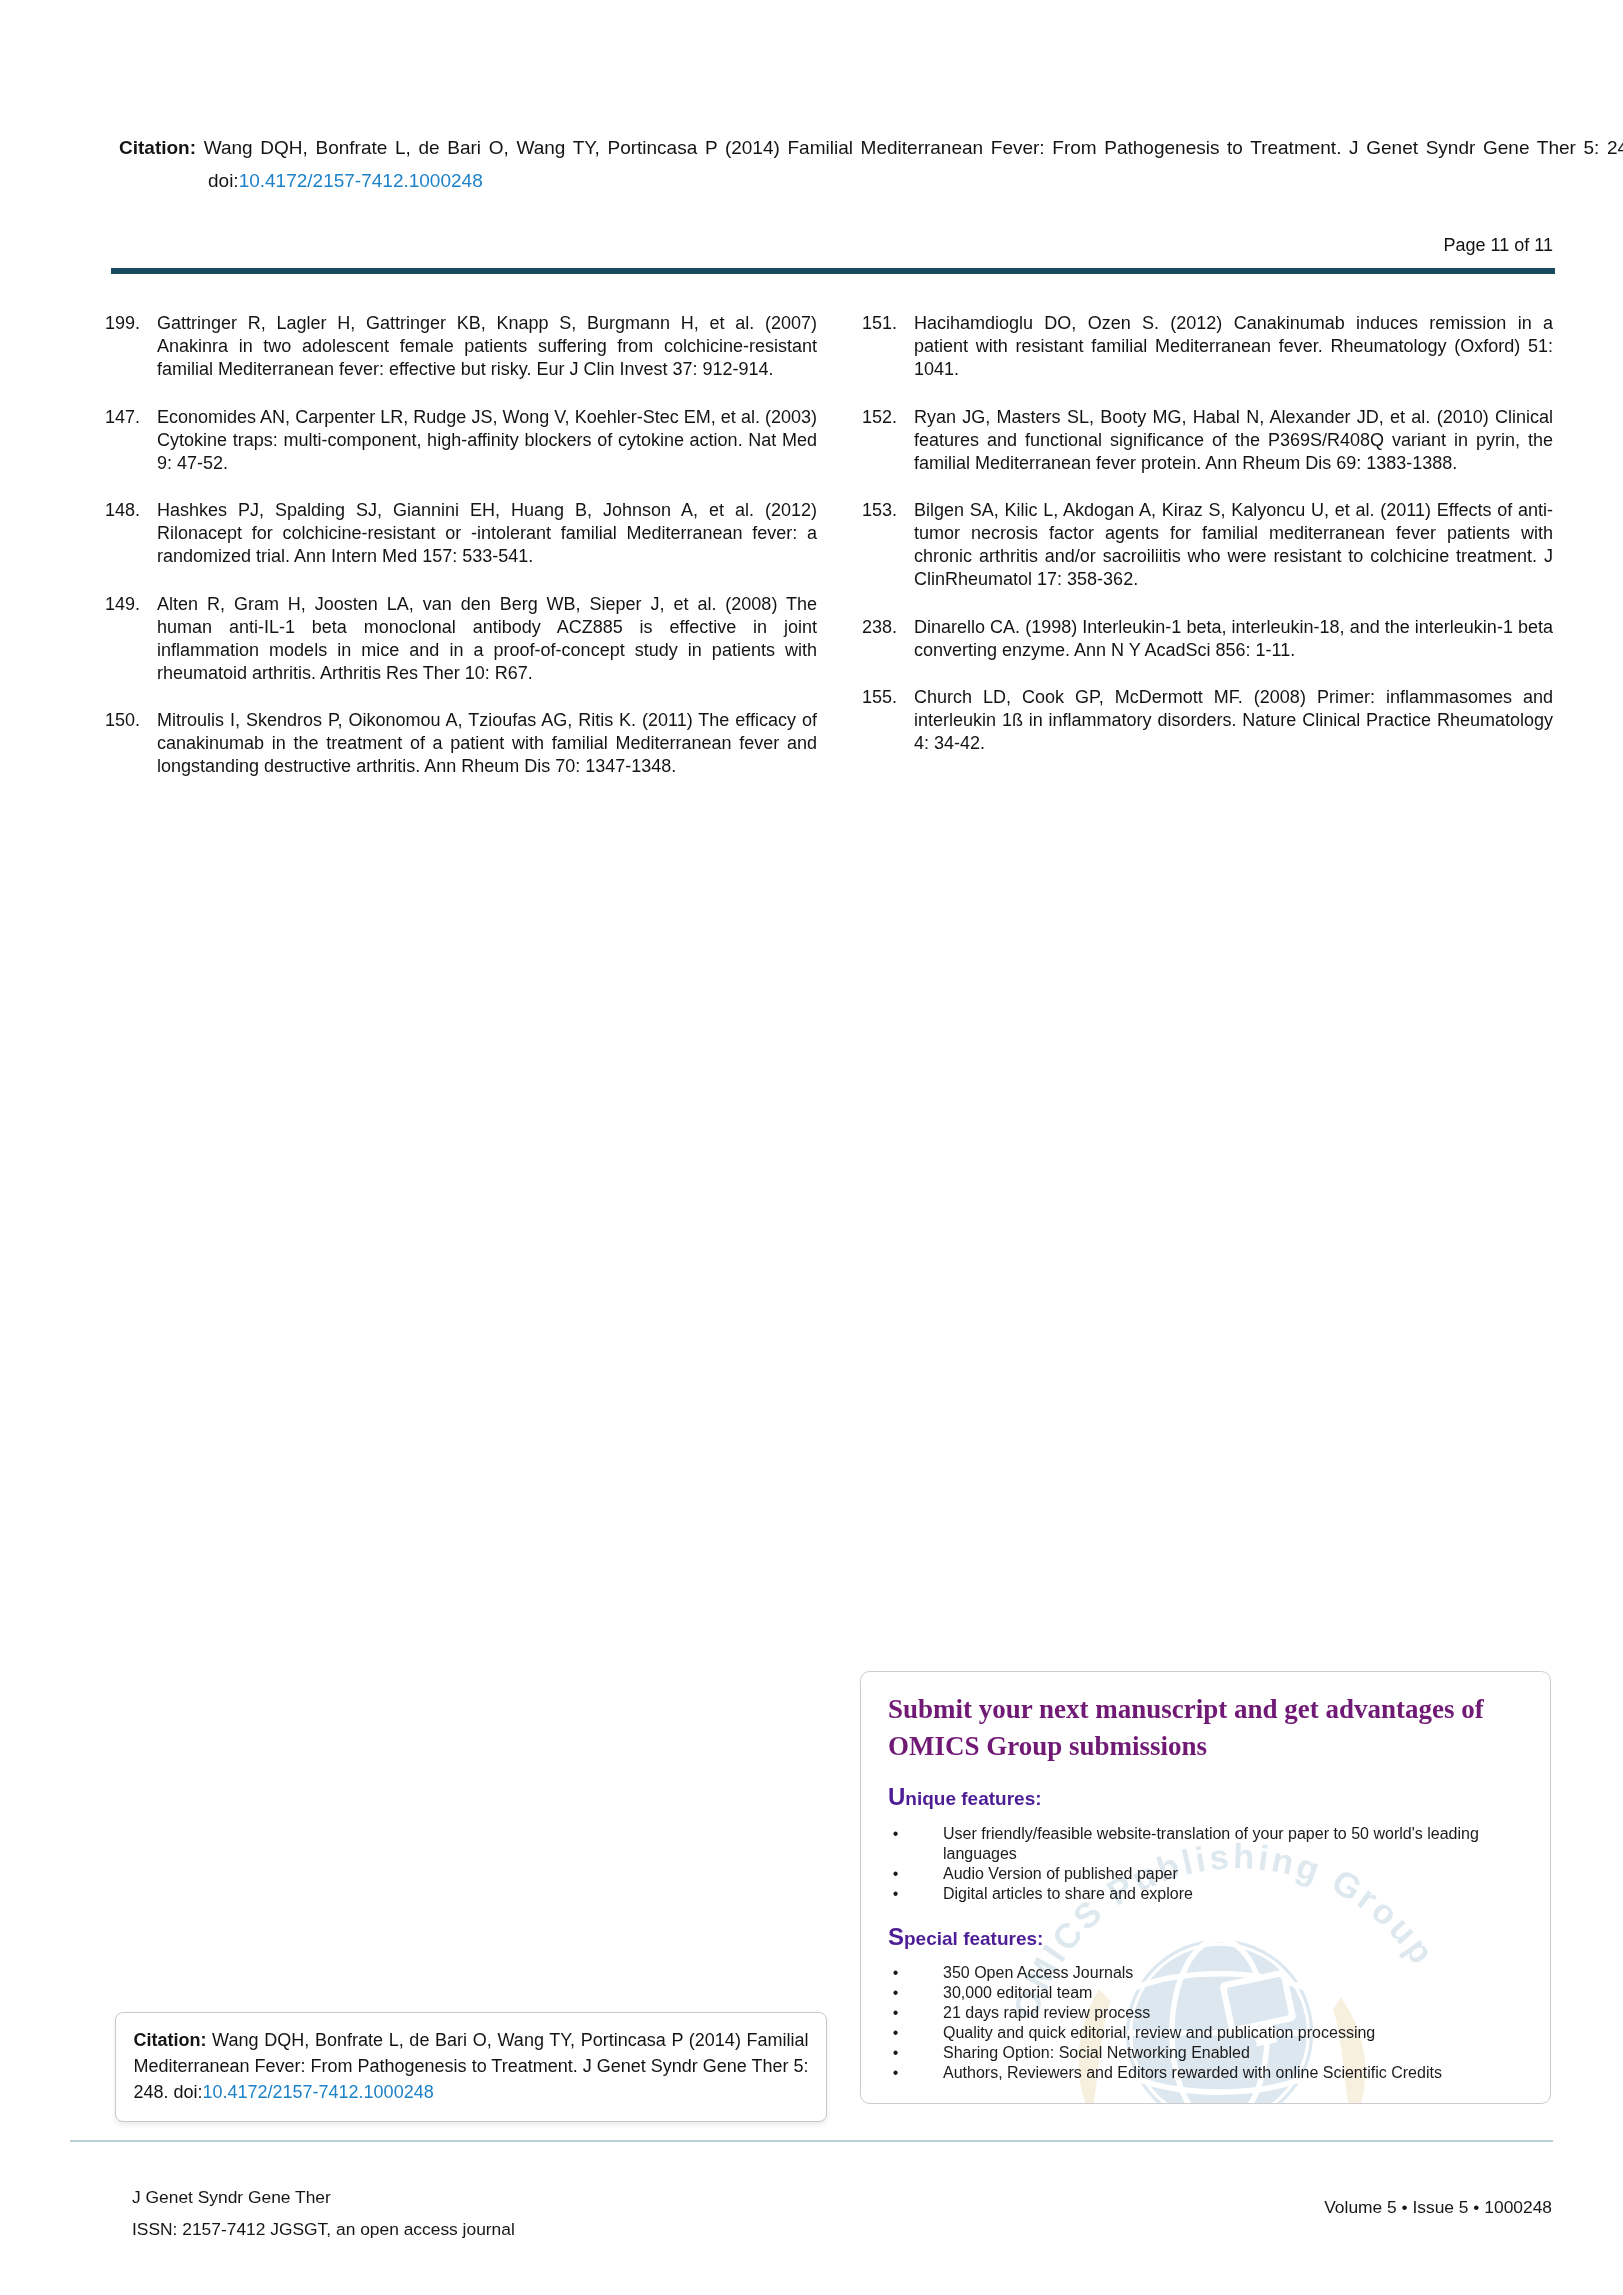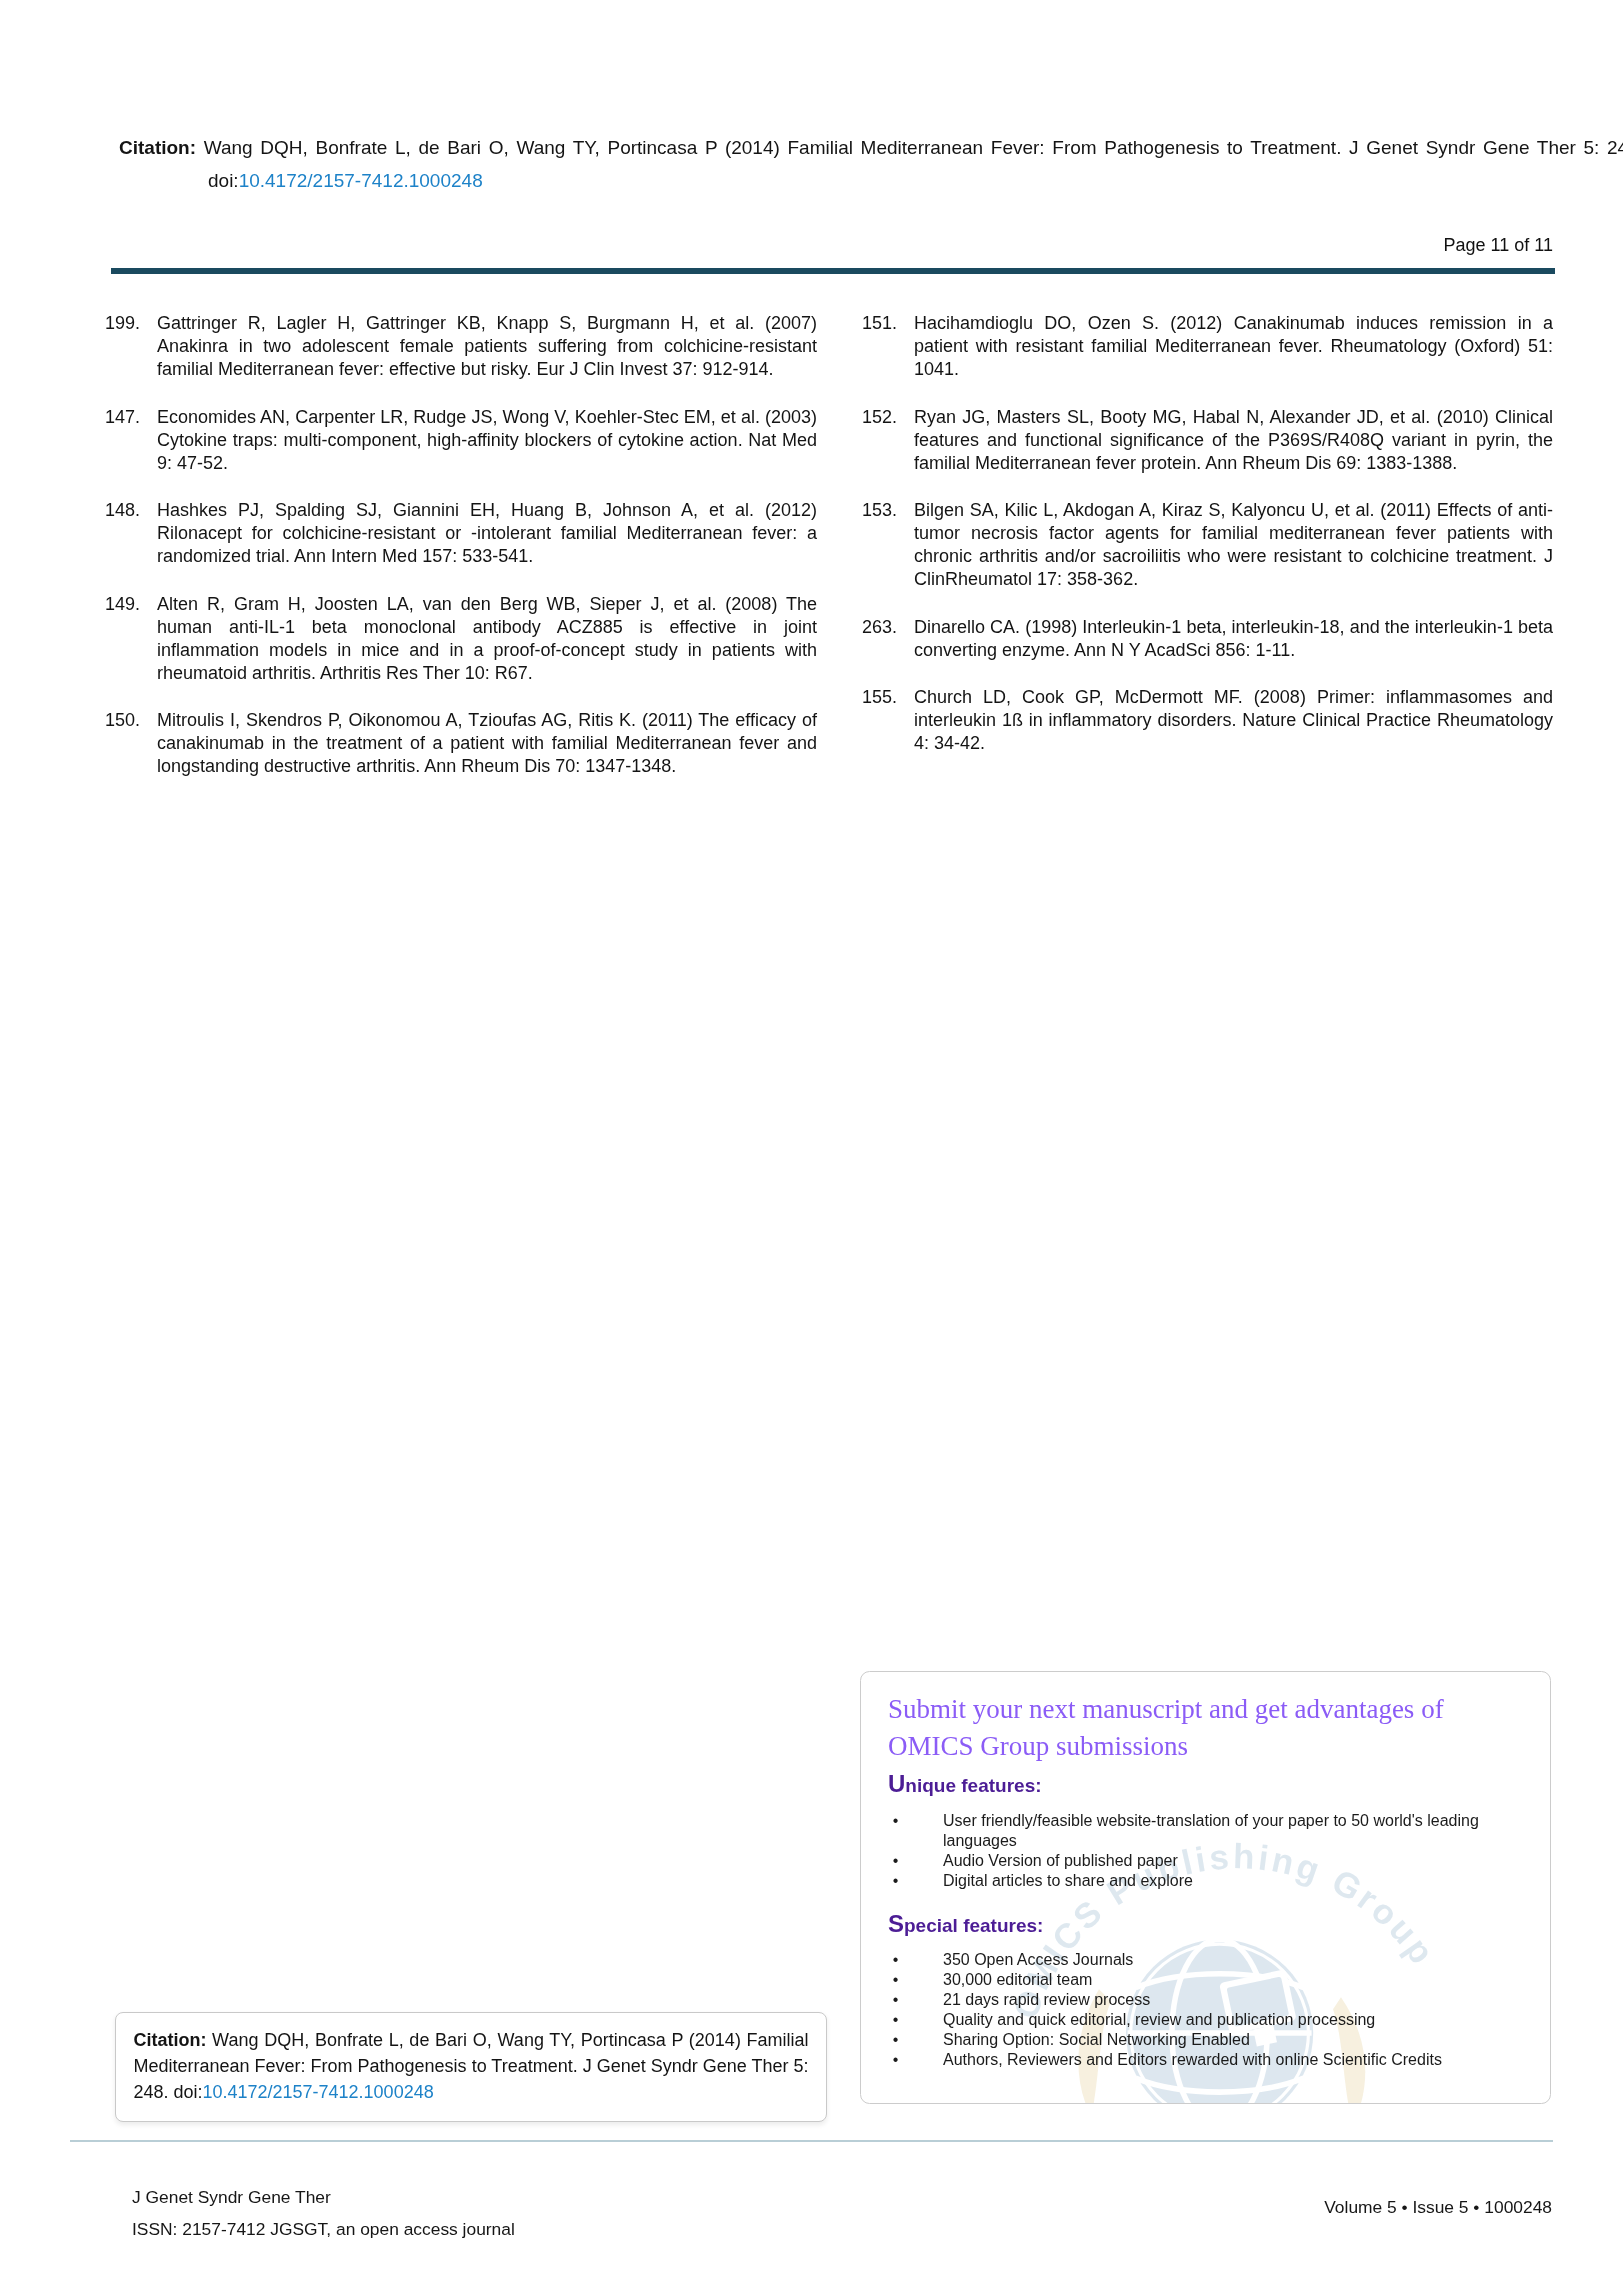--- a/index.html
+++ b/index.html
@@ -50,23 +50,23 @@
     padding:19px 27px 0 27px;
     overflow:hidden;
   }
   .submit-box .wm{
     position:absolute;left:119px;top:111px;width:476px;height:373px;
     opacity:0.45;pointer-events:none;
   }
   .submit-content{position:relative;z-index:1;}
   .submit-title{
     font-family:"Liberation Serif","DejaVu Serif",serif;
-    font-weight:normal;color:#8b5cf6;
+    font-weight:bold;color:#701a75;
     font-size:27px;line-height:37px;
-    margin:0 0 5px 0;
+    margin:0 0 18px 0;
   }
   .feat-heading{
     font-size:19px;font-weight:bold;color:#4c1d95;
     margin:0 0 12.7px 0;
   }
   .feat-heading::first-letter{font-size:24px;}
   .feat-list{
     list-style:none;margin:0 0 19px 0;padding:0;
     font-size:16px;line-height:20px;color:#1b1b1b;
   }
@@ -118,21 +118,21 @@
     <p class="ref"><span class="ref-num">147.</span><span>Economides AN, Carpenter LR, Rudge JS, Wong V, Koehler-Stec EM, et al. (2003) Cytokine traps: multi-component, high-affinity blockers of cytokine action. Nat Med 9: 47-52.</span></p>
     <p class="ref"><span class="ref-num">148.</span><span>Hashkes PJ, Spalding SJ, Giannini EH, Huang B, Johnson A, et al. (2012) Rilonacept for colchicine-resistant or -intolerant familial Mediterranean fever: a randomized trial. Ann Intern Med 157: 533-541.</span></p>
     <p class="ref"><span class="ref-num">149.</span><span>Alten R, Gram H, Joosten LA, van den Berg WB, Sieper J, et al. (2008) The human anti-IL-1 beta monoclonal antibody ACZ885 is effective in joint inflammation models in mice and in a proof-of-concept study in patients with rheumatoid arthritis. Arthritis Res Ther 10: R67.</span></p>
     <p class="ref"><span class="ref-num">150.</span><span>Mitroulis I, Skendros P, Oikonomou A, Tzioufas AG, Ritis K. (2011) The efficacy of canakinumab in the treatment of a patient with familial Mediterranean fever and longstanding destructive arthritis. Ann Rheum Dis 70: 1347-1348.</span></p>
   </div>
 
   <div class="refs-col right">
     <p class="ref"><span class="ref-num">151.</span><span>Hacihamdioglu DO, Ozen S. (2012) Canakinumab induces remission in a patient with resistant familial Mediterranean fever. Rheumatology (Oxford) 51: 1041.</span></p>
     <p class="ref"><span class="ref-num">152.</span><span>Ryan JG, Masters SL, Booty MG, Habal N, Alexander JD, et al. (2010) Clinical features and functional significance of the P369S/R408Q variant in pyrin, the familial Mediterranean fever protein. Ann Rheum Dis 69: 1383-1388.</span></p>
     <p class="ref"><span class="ref-num">153.</span><span>Bilgen SA, Kilic L, Akdogan A, Kiraz S, Kalyoncu U, et al. (2011) Effects of anti-tumor necrosis factor agents for familial mediterranean fever patients with chronic arthritis and/or sacroiliitis who were resistant to colchicine treatment. J ClinRheumatol 17: 358-362.</span></p>
-    <p class="ref"><span class="ref-num">263.</span><span>Dinarello CA. (1998) Interleukin-1 beta, interleukin-18, and the interleukin-1 beta converting enzyme. Ann N Y AcadSci 856: 1-11.</span></p>
+    <p class="ref"><span class="ref-num">238.</span><span>Dinarello CA. (1998) Interleukin-1 beta, interleukin-18, and the interleukin-1 beta converting enzyme. Ann N Y AcadSci 856: 1-11.</span></p>
     <p class="ref"><span class="ref-num">155.</span><span>Church LD, Cook GP, McDermott MF. (2008) Primer: inflammasomes and interleukin 1ß in inflammatory disorders. Nature Clinical Practice Rheumatology 4: 34-42.</span></p>
   </div>
 
   <div class="submit-box">
 
     <svg class="wm" viewBox="0 0 600 470" aria-hidden="true">
       <defs>
         <path id="arcpath" d="M 70,300 A 265,265 0 0 1 545,225" fill="none"></path>
       </defs>
       <text font-size="44" font-weight="bold" fill="#b7cddd" letter-spacing="4" font-family="Liberation Sans, sans-serif">

